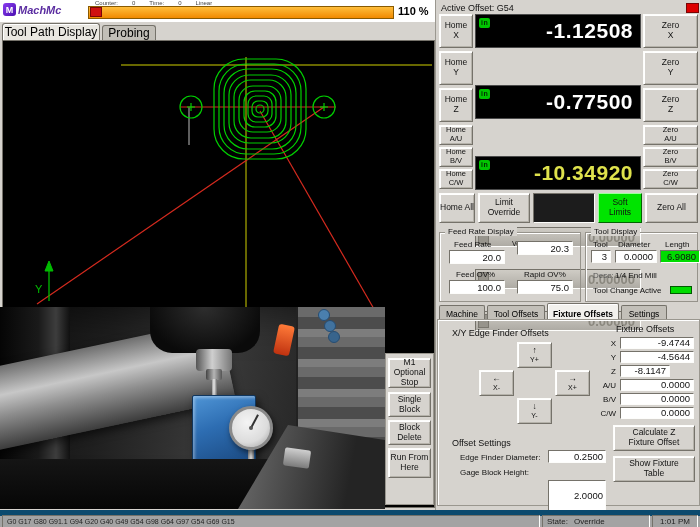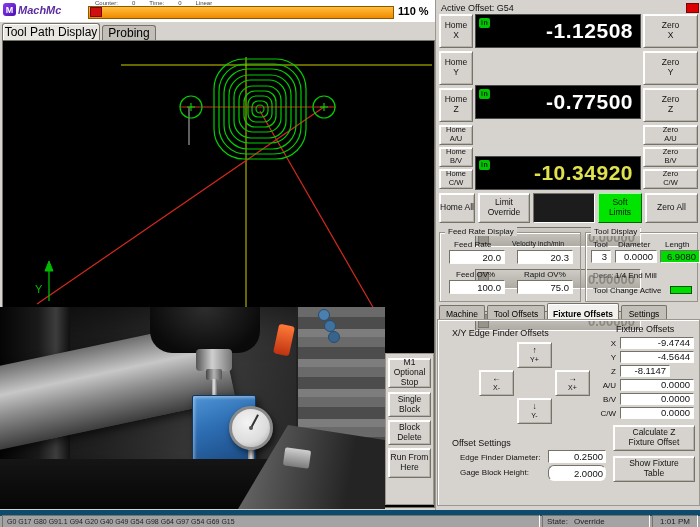--- a/index.html
+++ b/index.html
@@ -234,21 +234,21 @@
       <span style="width:30px;">Zero All</span>
     </div>
 
     <div class="group" style="left:3px;top:232px;width:142px;height:70px;">
       <span class="group-title">Feed Rate Display</span>
       <span class="abs lbl" style="left:14px;top:7px;">Feed Rate</span>
       <span class="abs lbl" style="left:72px;top:7px;font-size:7px;">Velocity inch/min</span>
       <div class="inset num abs" style="left:9px;top:17px;width:56px;height:14px;">
         <span>20.0</span>
       </div>
-      <div class="inset num abs" style="left:77px;top:17px;width:56px;height:14px;">
+      <div class="inset num abs" style="left:77px;top:8px;width:56px;height:14px;">
         <span>20.3</span>
       </div>
       <span class="abs lbl" style="left:16px;top:37px;">Feed OV%</span>
       <span class="abs lbl" style="left:84px;top:37px;">Rapid OV%</span>
       <div class="inset num abs" style="left:9px;top:47px;width:56px;height:14px;">
         <span>100.0</span>
       </div>
       <div class="inset num abs" style="left:77px;top:47px;width:56px;height:14px;">
         <span>75.0</span>
       </div>
@@ -338,21 +338,21 @@
         <span style="width:62px;">Calculate Z Fixture Offset</span>
       </div>
       <div class="btn abs" style="left:175px;top:136px;width:82px;height:26px;">
         <span style="width:52px;">Show Fixture Table</span>
       </div>
 
       <span class="abs lbl" style="left:14px;top:118px;font-size:9px;">Offset Settings</span>
       <span class="abs lbl" style="left:22px;top:133px;">Edge Finder Diameter:</span>
       <input class="inset field abs" style="left: 110px; top: 130px; width: 58px; height: 13px;" value="0.2500">
       <span class="abs lbl" style="left:22px;top:148px;">Gage Block Height:</span>
-      <input class="inset field abs" style="left: 110px; top: 145px; width: 58px; height: 16px; border-radius: 6px;" value="2.0000">
+      <input class="inset field abs" style="left: 110px; top: 160px; width: 58px; height: 31px;" value="2.0000">
     </div>
   </div>
 
   <div class="webcam">
     <div class="wc" style="left:0;top:0;width:70px;height:202px;background:linear-gradient(90deg,#050505 0%,#1a1a1a 55%,#3d3d3d 80%,#101010 100%);"></div>
     <div class="wc" style="left:-25px;top:38px;width:255px;height:82px;transform:rotate(-12deg);
                 background:linear-gradient(180deg,#6e6e6e 0%,#c7c7c7 35%,#8e8e8e 60%,#3c3c3c 100%);
                 box-shadow:0 4px 10px rgba(0,0,0,.6);"></div>
     <div class="wc" style="left:296px;top:0;width:89px;height:168px;
                 background:repeating-linear-gradient(180deg,#6a6a6a 0 10px,#4c4c4c 10px 22px,#7d7d7d 22px 30px);

